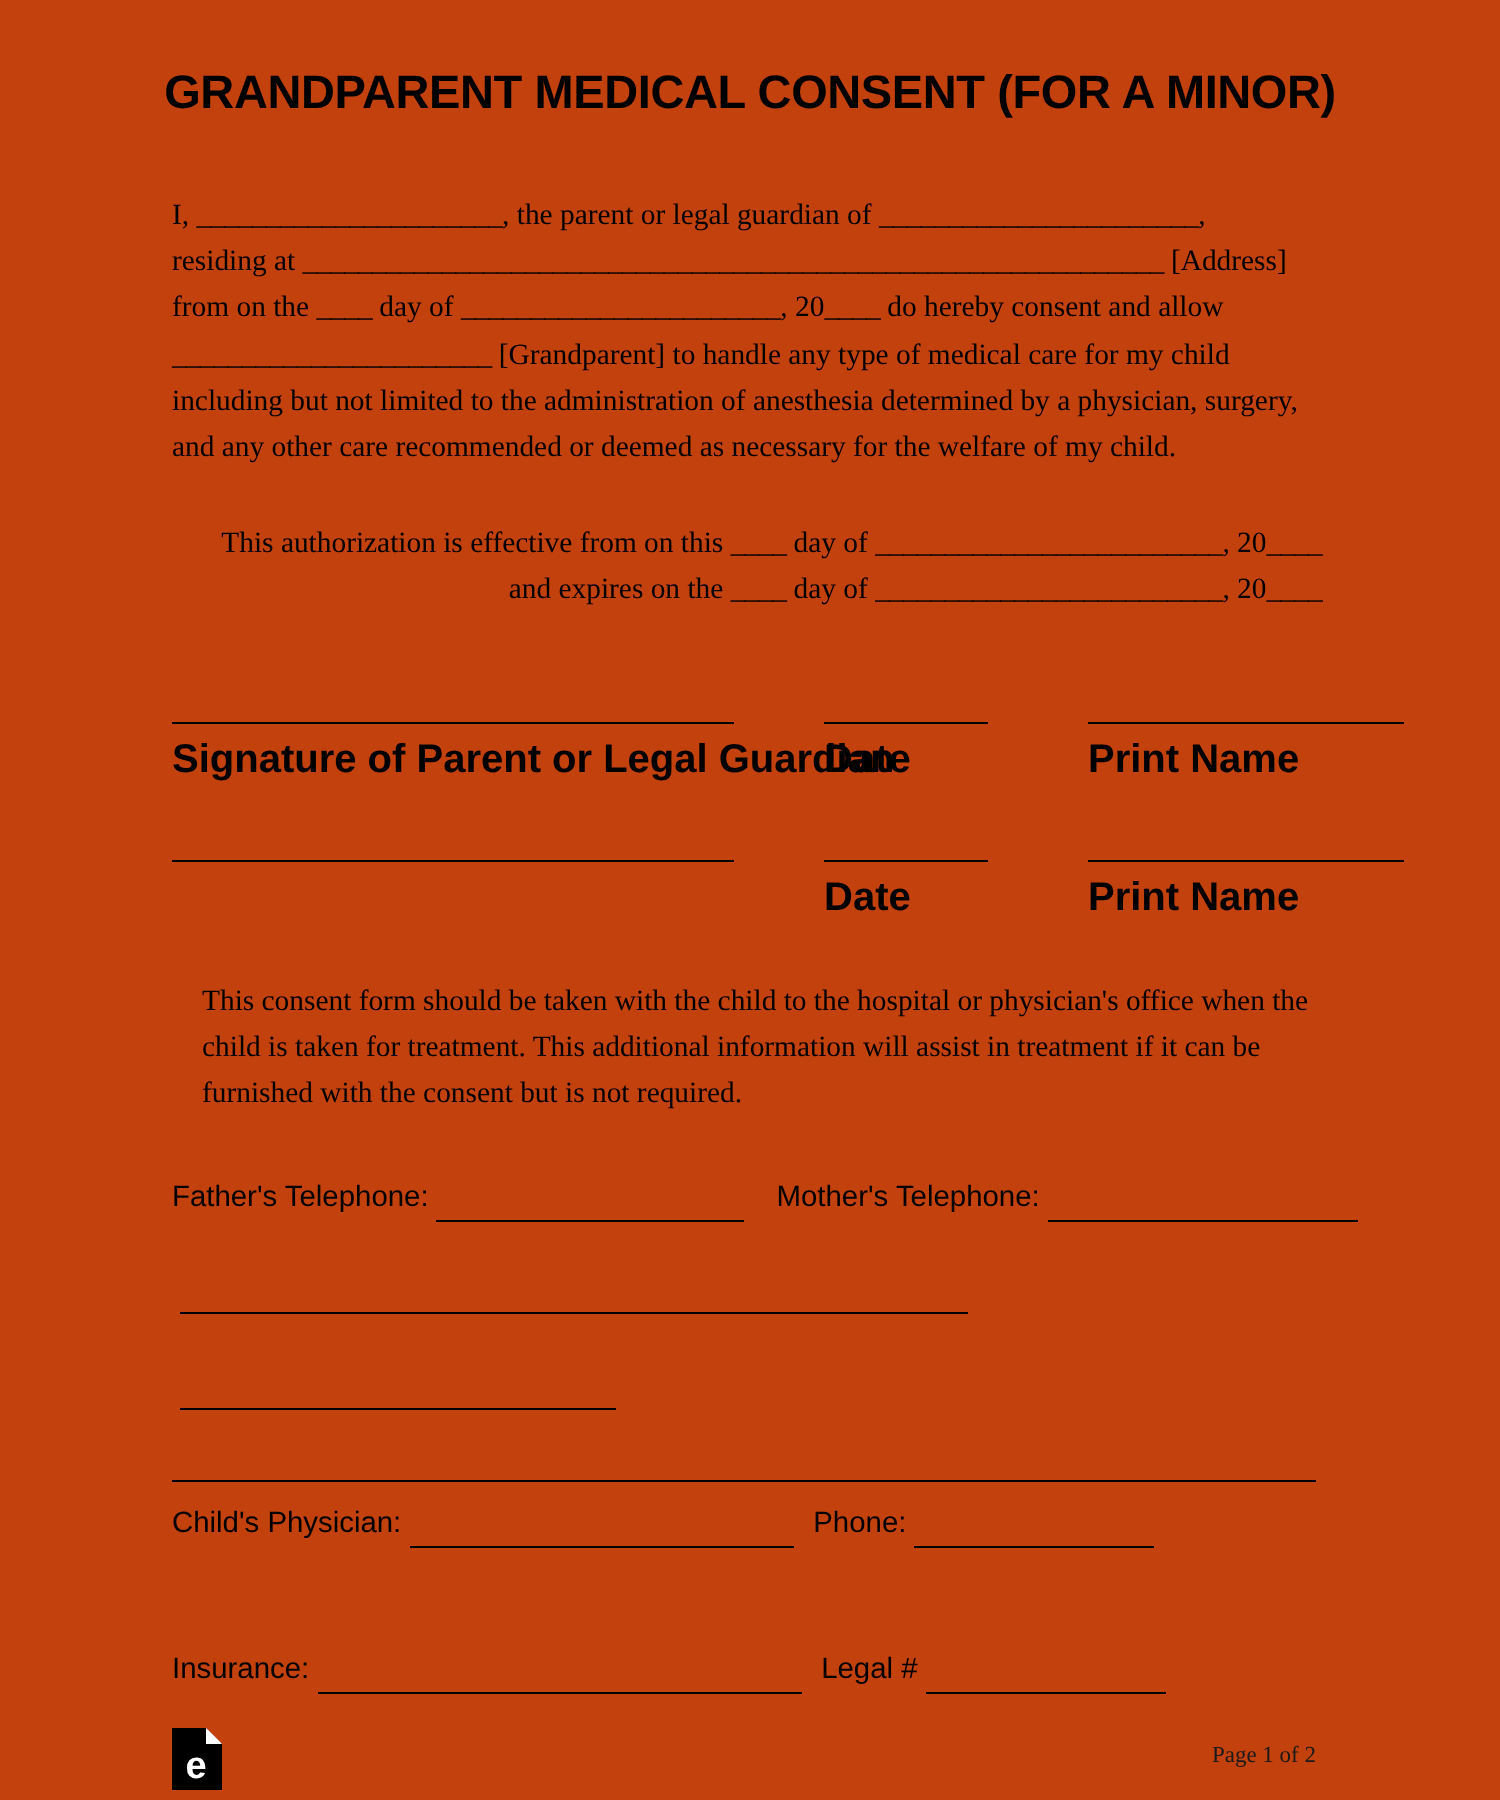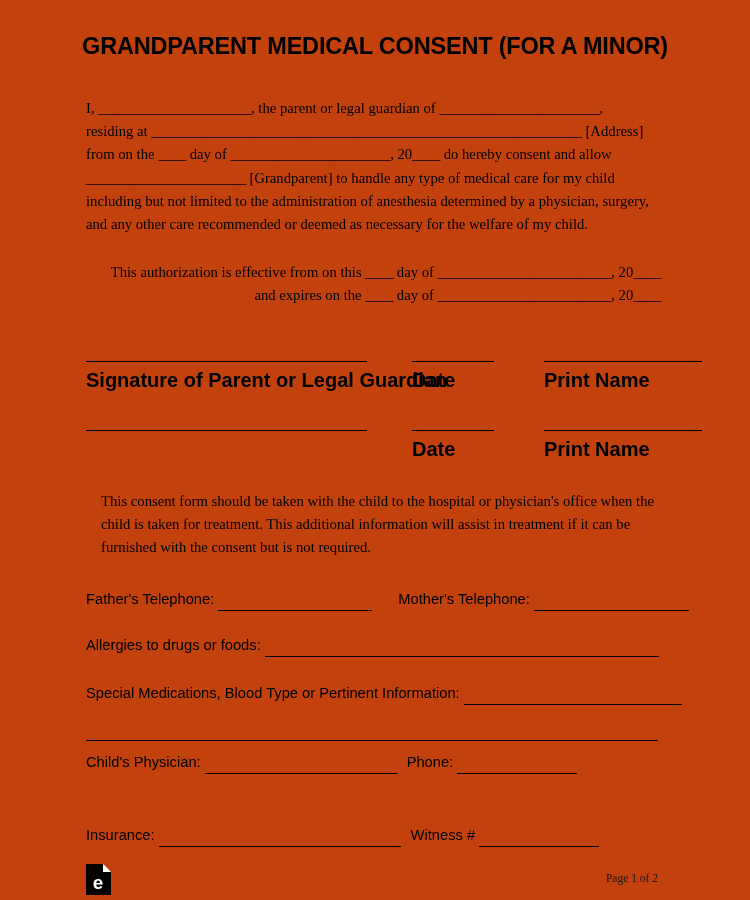--- a/index.html
+++ b/index.html
@@ -165,39 +165,39 @@
         <div class="sig-line col-date"></div>
         <div class="sig-line col-name"></div>
         <div class="sig-label col-date">Date</div>
         <div class="sig-label col-name">Print Name</div>
       </div>
     </div>
 
     <div class="para p-notice">This consent form should be taken with the child to the hospital or physician's office when the child is taken for treatment. This additional information will assist in treatment if it can be furnished with the consent but is not required.</div>
 
     <div class="field-row" style="top:588px;">
-      <span>Father's Telephone:</span><span class="fld-underline" style="width:154px;margin-left:4px;"></span><span style="margin-left:26px;">Mother's Telephone:</span><span class="fld-underline" style="width:155px;margin-left:4px;"></span>
+      <span>Father's Telephone:</span><span class="fld-underline" style="width:154px;margin-left:4px;"></span><span style="margin-left:16px;">Mother's Telephone:</span><span class="fld-underline" style="width:155px;margin-left:4px;"></span>
     </div>
 
     <div class="field-row" style="top:634px;">
-      <span>Allergies to drugs or foods:</span><span class="fld-underline" style="width:394px;margin-left:4px;"></span>
+      <span class="fld-underline" style="width:394px;margin-left:4px;"></span>
     </div>
 
     <div class="field-row" style="top:682px;">
-      <span>Special Medications, Blood Type or Pertinent Information:</span><span class="fld-underline" style="width:218px;margin-left:4px;"></span>
+      <span class="fld-underline" style="width:218px;margin-left:4px;"></span>
     </div>
 
     <div class="standalone-line" style="top:740px;"></div>
 
     <div class="field-row" style="top:751px;">
       <span>Child's Physician:</span><span class="fld-underline" style="width:192px;margin-left:4px;"></span><span style="margin-left:10px;">Phone:</span><span class="fld-underline" style="width:120px;margin-left:4px;"></span>
     </div>
 
     <div class="field-row" style="top:824px;">
-      <span>Insurance:</span><span class="fld-underline" style="width:242px;margin-left:4px;"></span><span style="margin-left:10px;">Witness #</span><span class="fld-underline" style="width:120px;margin-left:4px;"></span>
+      <span>Insurance:</span><span class="fld-underline" style="width:242px;margin-left:4px;"></span><span style="margin-left:10px;">Legal #</span><span class="fld-underline" style="width:120px;margin-left:4px;"></span>
     </div>
 
   </div>
 
   <div class="footer">
     <div class="logo">
       <svg width="25" height="31" viewBox="0 0 25 31" xmlns="http://www.w3.org/2000/svg">
         <path d="M0 0 H17 L25 8 V31 H0 Z" fill="#000000"></path>
         <path d="M17 0 L25 8 H17 Z" fill="#ffffff"></path>
         <path d="M17.6 0.6 L24.4 7.4 H17.6 Z" fill="#ffffff"></path>

